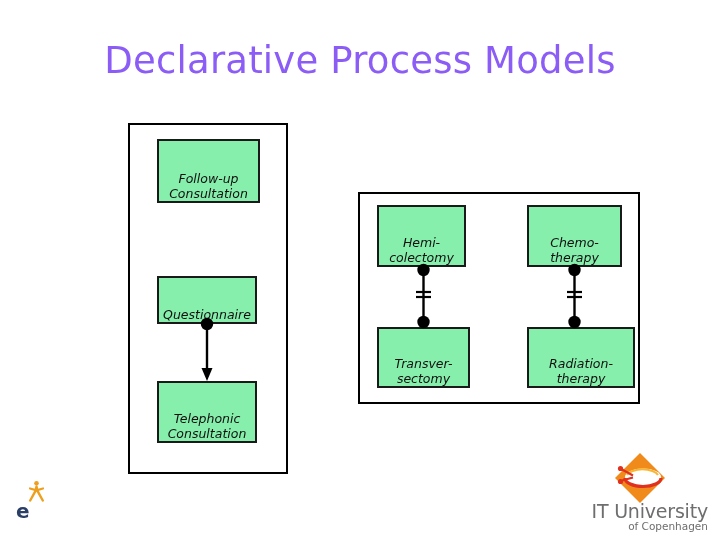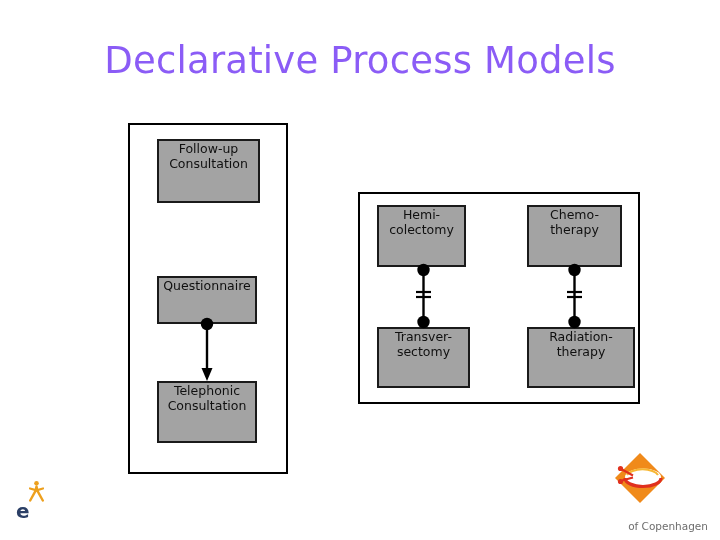--- a/index.html
+++ b/index.html
@@ -35,26 +35,27 @@
   
   .model-frame {
     position: absolute;
     border: 2px solid #000000;
     background: #ffffff;
     box-sizing: border-box;
   }
   .activity-box {
     position: absolute;
     border: 2px solid #1a1a1a;
-    background: #a3a3a3;
+    background: #86efac;
     box-sizing: border-box;
     display: flex;
-    align-items: flex-start;
+    align-items: flex-end;
     justify-content: center;
     text-align: center;
+    font-style: italic;
   }
   .activity-label {
     font-family: "DejaVu Sans", sans-serif;
     font-size: 12.5px;
     font-weight: 400;
     line-height: 1.22;
     color: #101010;
     white-space: pre-line;
     padding: 0 4px;
   }
@@ -228,14 +229,15 @@
   <svg id="itu-diamond" viewBox="0 0 52 52">
     <polygon points="26,1 51,26 26,51 1,26" fill="#f08a1a"></polygon>
     <ellipse cx="29" cy="25" rx="18" ry="8.5" fill="#ffffff"></ellipse>
     <path d="M11 26 A18 8.5 0 0 0 47 26" fill="none" stroke="#e0301e" stroke-width="3.2"></path>
     <path d="M13 23 A16 7.5 0 0 1 44 23" fill="none" stroke="#f7b733" stroke-width="2"></path>
     <circle cx="6.5" cy="16.5" r="2.6" fill="#e0301e"></circle>
     <circle cx="6.5" cy="29.5" r="2.6" fill="#e0301e"></circle>
     <line x1="8" y1="17.5" x2="19" y2="23.5" stroke="#e0301e" stroke-width="2.1"></line>
     <line x1="8" y1="28.5" x2="19" y2="25.5" stroke="#e0301e" stroke-width="2.1"></line>
   </svg>
+  <div id="itu-name">IT University</div>
   <div id="itu-sub">of Copenhagen</div>
 </div>
 
 </body></html>

